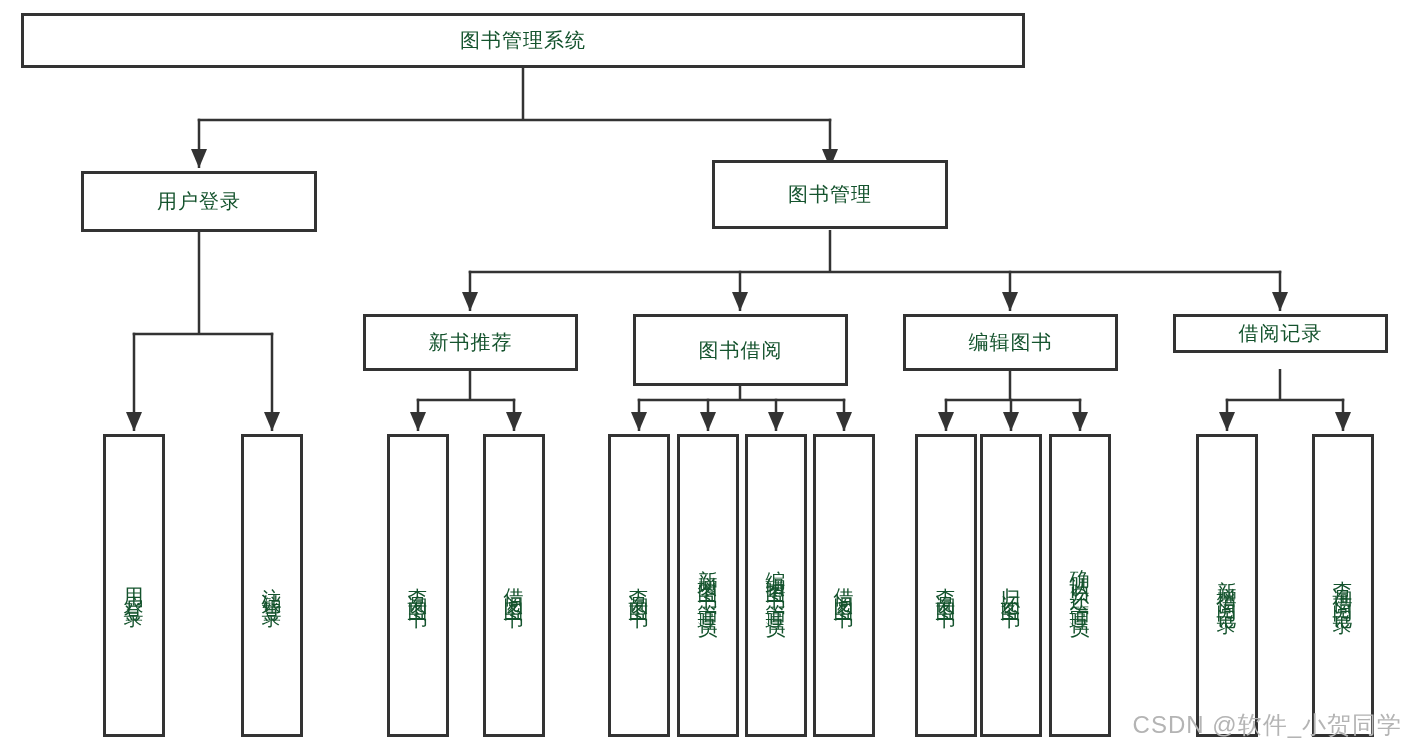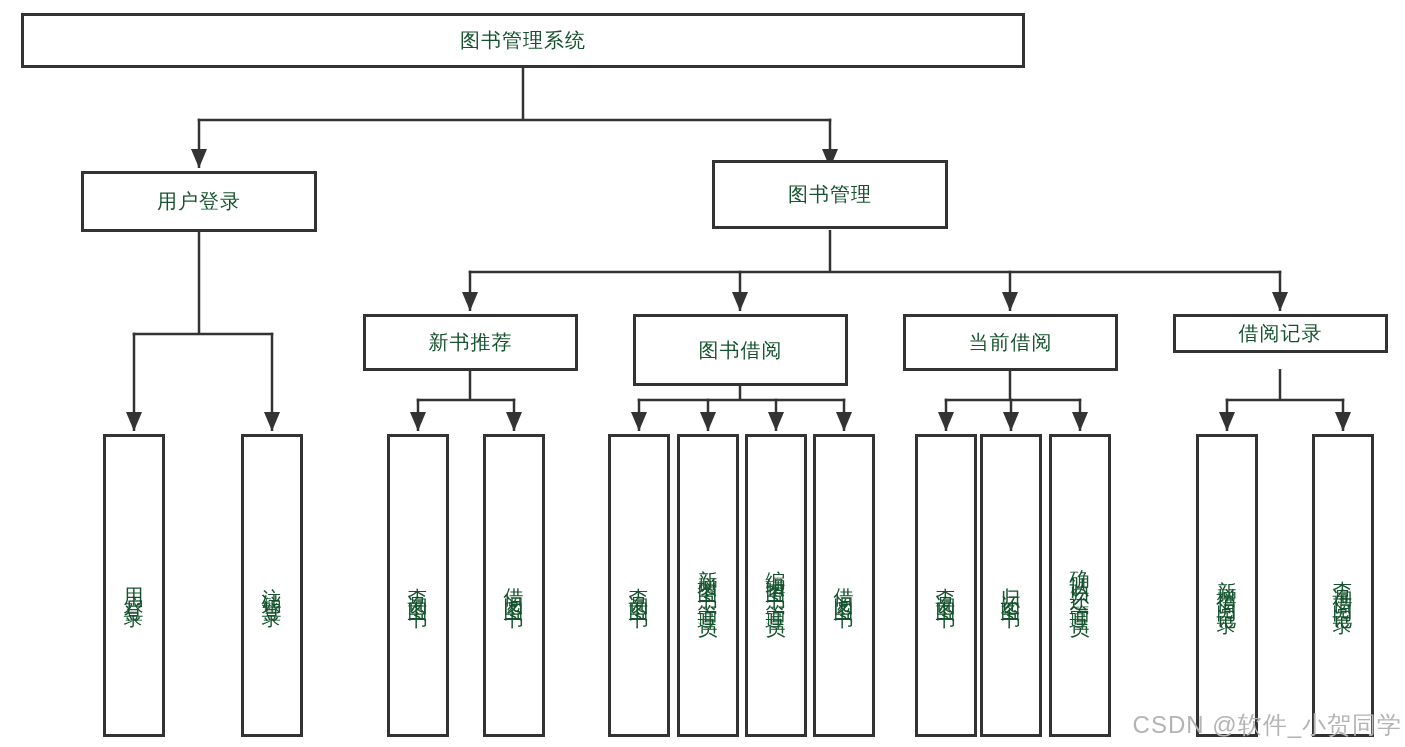--- a/index.html
+++ b/index.html
@@ -94,21 +94,21 @@
     </g>
   </svg>
 
   <div class="box hlabel" style="left:21px; top:13px; width:1004px; height:55px;">图书管理系统</div>
 
   <div class="box hlabel" style="left:81px; top:171px; width:236px; height:61px;">用户登录</div>
   <div class="box hlabel" style="left:712px; top:160px; width:236px; height:69px;font-family:Liberation Mono, monospace;">图书管理</div>
 
   <div class="box hlabel" style="left:363px; top:314px; width:215px; height:57px;">新书推荐</div>
   <div class="box hlabel" style="left:633px; top:314px; width:215px; height:72px;">图书借阅</div>
-  <div class="box hlabel" style="left:903px; top:314px; width:215px; height:57px;">当前借阅</div>
+  <div class="box hlabel" style="left:903px; top:314px; width:215px; height:57px;">编辑图书</div>
   <div class="box hlabel" style="left:1173px; top:314px; width:215px; height:39px;">借阅记录</div>
 
   <div class="box vbox" style="left:103px;">
     <span class="vlabel">用户登录</span>
   </div>
   <div class="box vbox" style="left:241px;">
     <span class="vlabel">注销登录</span>
   </div>
 
   <div class="box vbox" style="left:387px;">

